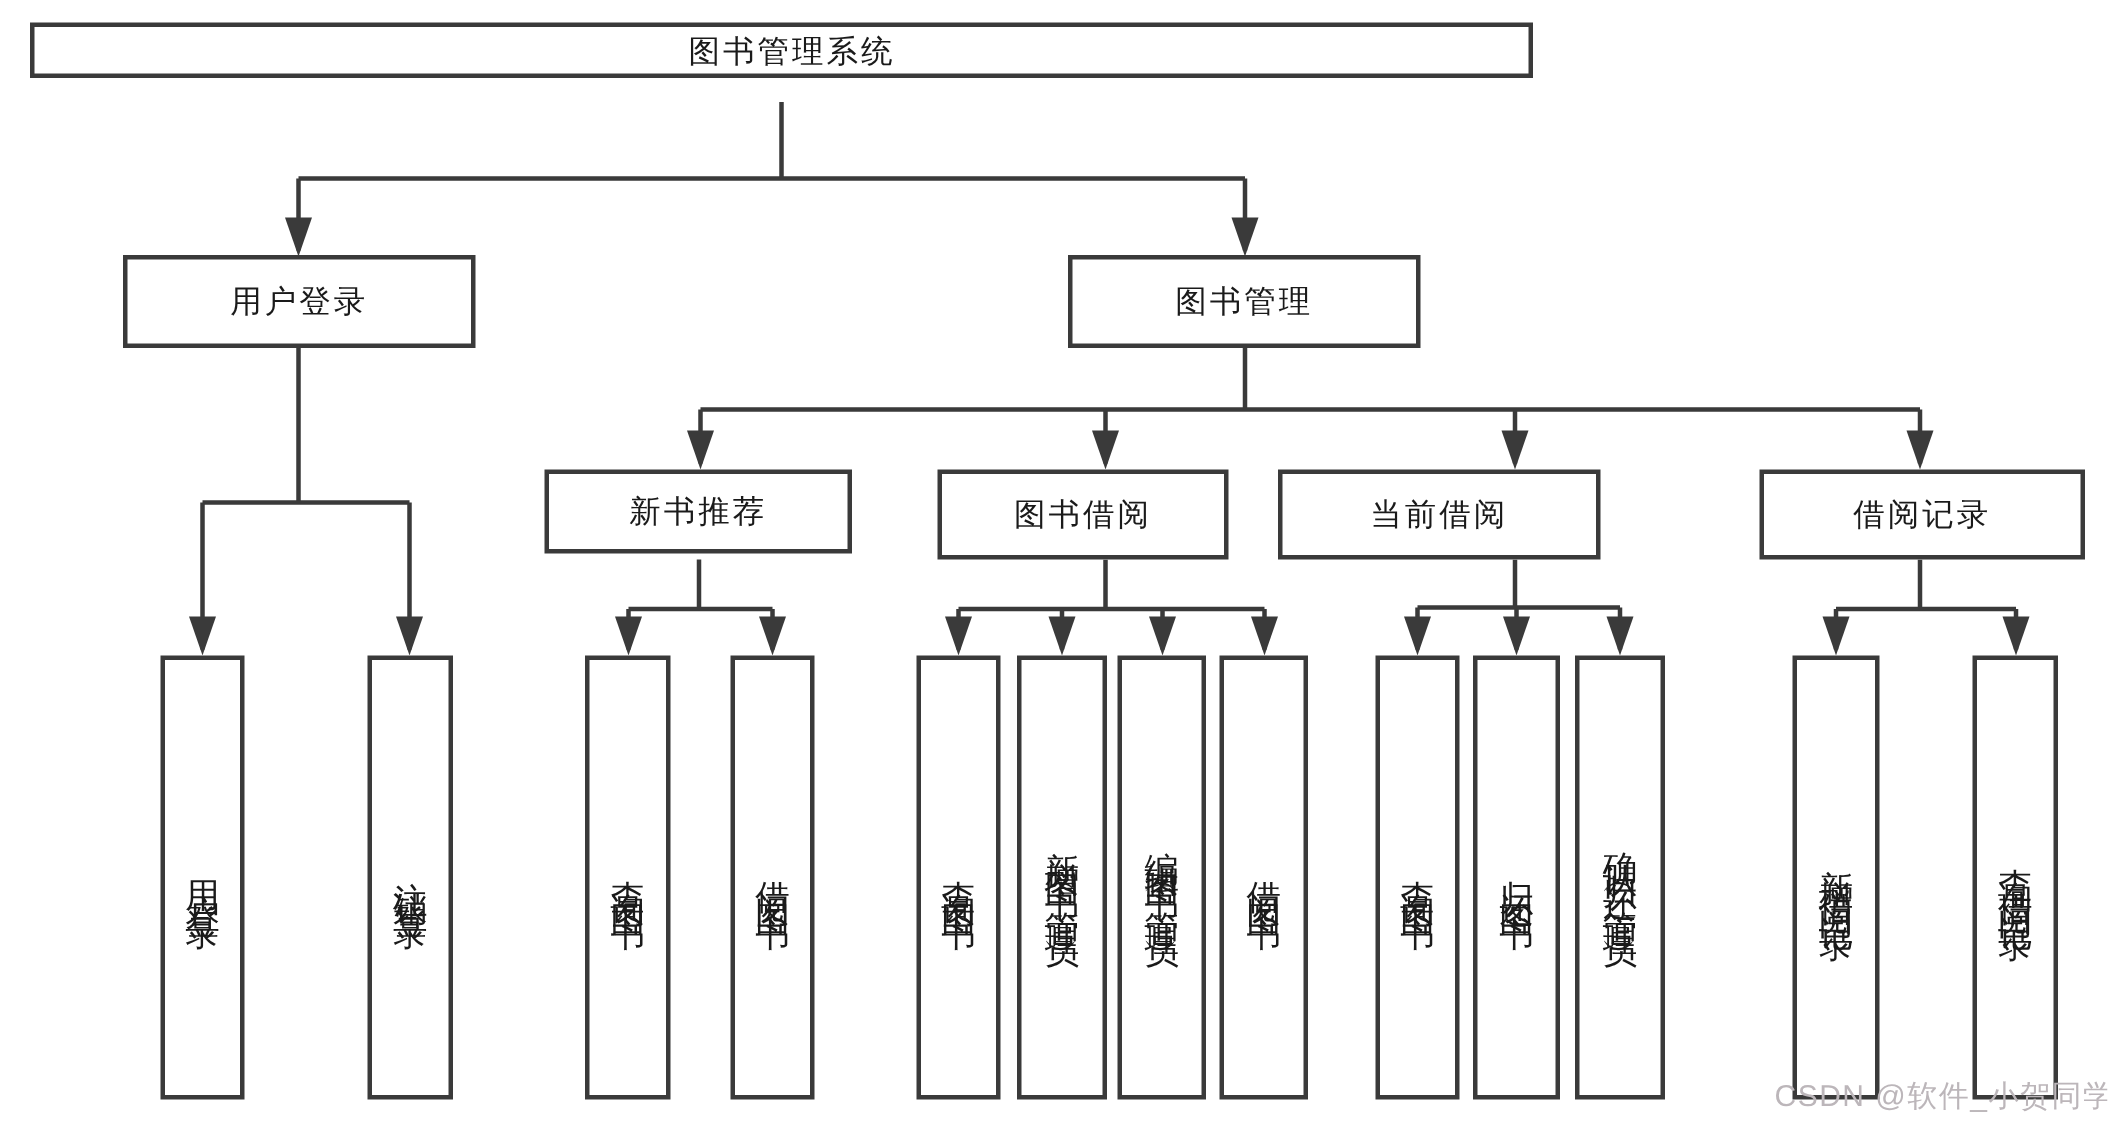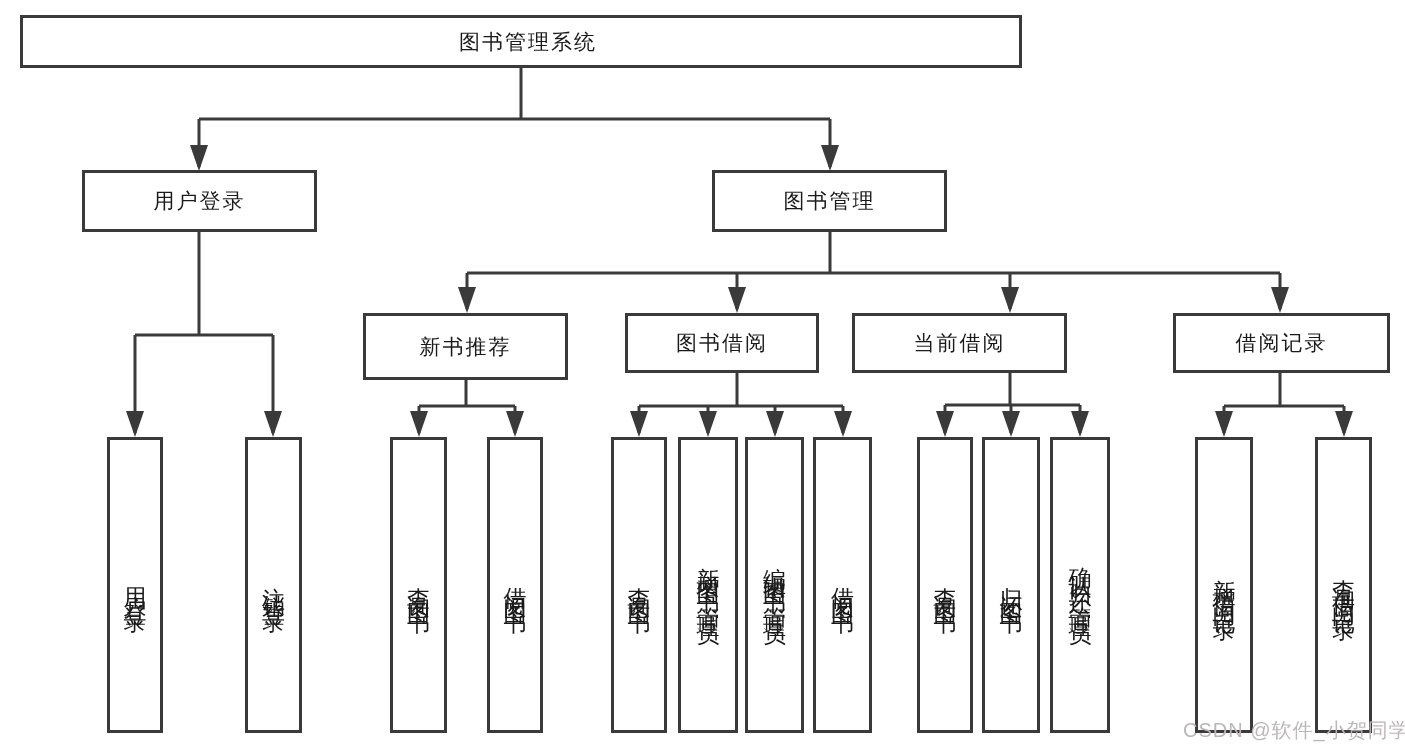--- a/index.html
+++ b/index.html
@@ -77,26 +77,26 @@
     <use href="#arrow-tip" x="708" y="437"></use>
     <use href="#arrow-tip" x="775" y="437"></use>
     <use href="#arrow-tip" x="843" y="437"></use>
     <use href="#arrow-tip" x="945" y="437"></use>
     <use href="#arrow-tip" x="1011" y="437"></use>
     <use href="#arrow-tip" x="1080" y="437"></use>
     <use href="#arrow-tip" x="1224" y="437"></use>
     <use href="#arrow-tip" x="1344" y="437"></use>
   </svg>
 
-  <div class="box hbox" style="left:20px;top:15px;width:1002px;height:53px;padding-left:14px;">图书管理系统</div>
+  <div class="box hbox" style="left:20px;top:15px;width:1002px;height:37px;padding-left:14px;">图书管理系统</div>
 
   <div class="box hbox" style="left:82px;top:170px;width:235px;height:62px;">用户登录</div>
   <div class="box hbox" style="left:712px;top:170px;width:235px;height:62px;">图书管理</div>
 
-  <div class="box hbox" style="left:363px;top:313px;width:205px;height:67px;">新书推荐</div>
+  <div class="box hbox" style="left:363px;top:313px;width:205px;height:56px;">新书推荐</div>
   <div class="box hbox" style="left:625px;top:313px;width:194px;height:60px;">图书借阅</div>
   <div class="box hbox" style="left:852px;top:313px;width:215px;height:60px;">当前借阅</div>
   <div class="box hbox" style="left:1173px;top:313px;width:217px;height:60px;">借阅记录</div>
 
   <div class="box leaf" style="left:107px;top:437px;width:56px;height:296px;">用户登录</div>
   <div class="box leaf" style="left:245px;top:437px;width:57px;height:296px;">注销登录</div>
 
   <div class="box leaf" style="left:390px;top:437px;width:57px;height:296px;">查询图书</div>
   <div class="box leaf" style="left:487px;top:437px;width:56px;height:296px;">借阅图书</div>
 

